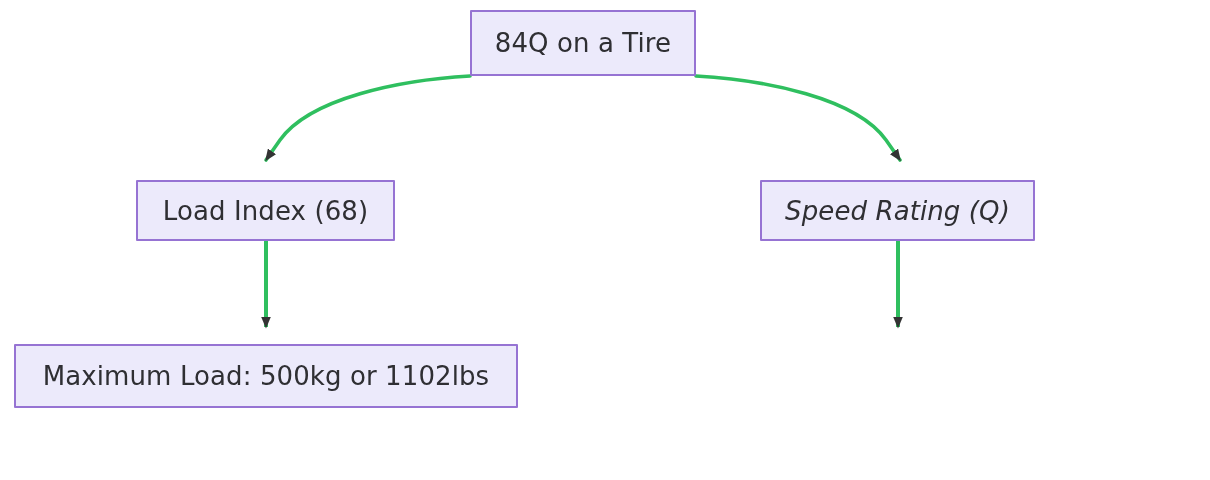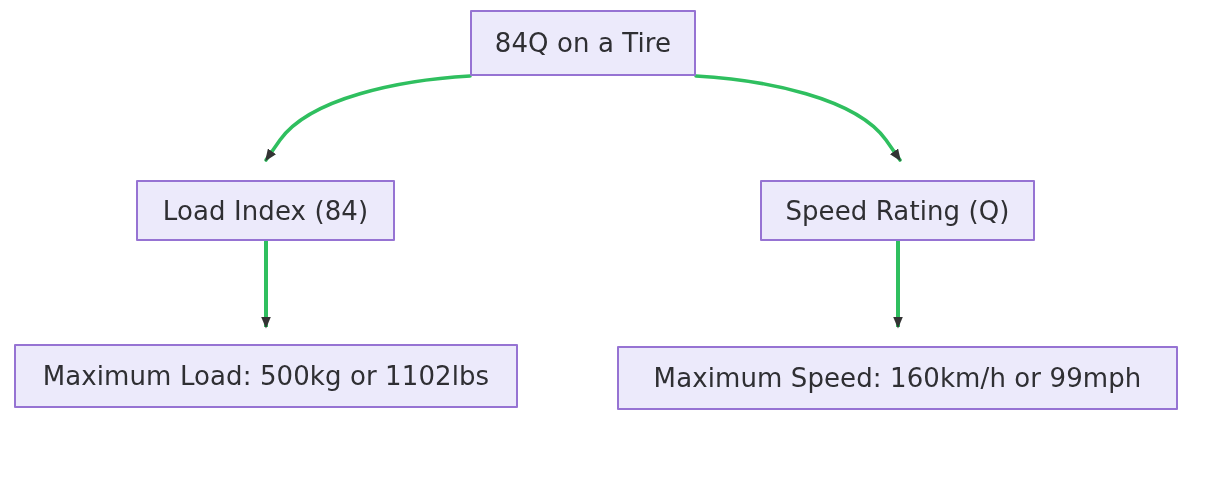--- a/index.html
+++ b/index.html
@@ -42,21 +42,21 @@
     white-space: nowrap;
     line-height: 1;
   }
   .node-label {
     display: block;
     padding: 0 10px;
   }
   
   #node-root      { left: 470px; top: 10px;  width: 226px; height: 66px; }
   #node-load      { left: 136px; top: 180px; width: 259px; height: 61px; }
-  #node-speed     { left: 760px; top: 180px; width: 275px; height: 61px; }
+  #node-speed     { left: 760px; top: 180px; width: 275px; height: 61px; font-style: italic; }
   #node-maxload   { left: 14px;  top: 344px; width: 504px; height: 64px; }
   #node-maxspeed  { left: 617px; top: 346px; width: 561px; height: 64px; }
 </style>
 </head>
 <body>
 
 <div id="diagram">
 
   <svg id="edge-layer" viewBox="0 0 1210 480">
     <defs>
@@ -72,28 +72,25 @@
     <path d="M266,241 L266,327" fill="none" stroke="#2FBF5F" stroke-width="4" stroke-linecap="butt" marker-end="url(#arrow)"></path>
 
     <path d="M898,241 L898,327" fill="none" stroke="#2FBF5F" stroke-width="4" stroke-linecap="butt" marker-end="url(#arrow)"></path>
   </svg>
 
   <div class="node" id="node-root">
     <span class="node-label">84Q on a Tire</span>
   </div>
 
   <div class="node" id="node-load">
-    <span class="node-label">Load Index (84)</span>
+    <span class="node-label">Load Index (68)</span>
   </div>
 
   <div class="node" id="node-speed">
     <span class="node-label">Speed Rating (Q)</span>
   </div>
 
   <div class="node" id="node-maxload">
     <span class="node-label">Maximum Load: 500kg or 1102lbs</span>
   </div>
 
-  <div class="node" id="node-maxspeed">
-    <span class="node-label">Maximum Speed: 160km/h or 99mph</span>
-  </div>
 
 </div>
 
 </body></html>

